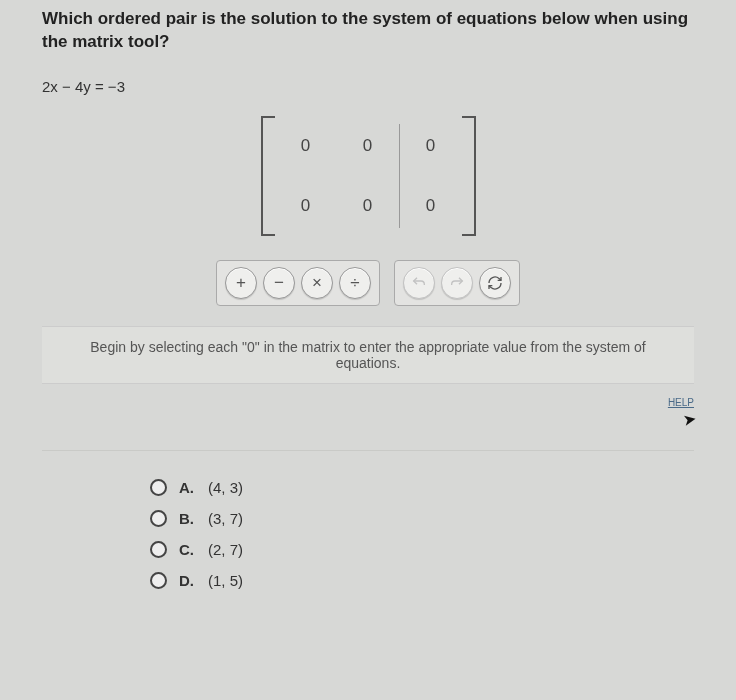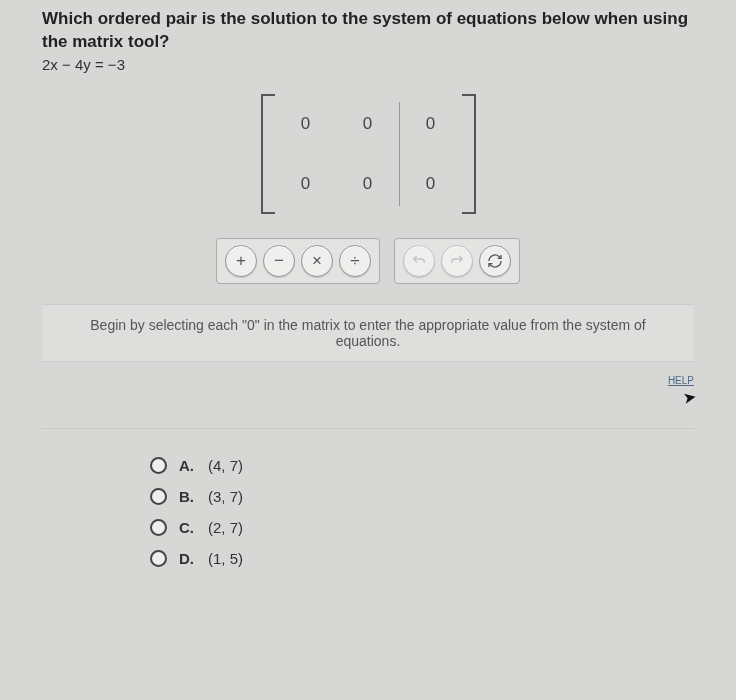--- a/index.html
+++ b/index.html
@@ -10,20 +10,21 @@
       font-family: Arial, Helvetica, sans-serif;
       padding: 8px 42px 16px 42px;
       color: #333;
       overflow: hidden;
     }
     .question {
       font-size: 17px;
       font-weight: 600;
       color: #222;
       line-height: 1.35;
+      margin-bottom: 22px;
     }
     .equations {
       font-size: 15px;
       color: #333;
       line-height: 1.5;
       margin-bottom: 18px;
     }
     .matrix-wrap { display:flex; justify-content:center; margin-bottom:24px; }
     .matrix {
       display:flex; align-items:stretch;
@@ -156,21 +157,21 @@
   <span class="help">HELP</span>
   <span class="cursor">➤</span>
 </div>
 
 <hr class="divider">
 
 <div class="choices">
   <div class="choice">
     <div class="radio"></div>
     <span class="lab">A.</span>
-    <span>(4, 7)</span>
+    <span>(4, 3)</span>
   </div>
   <div class="choice">
     <div class="radio"></div>
     <span class="lab">B.</span>
     <span>(3, 7)</span>
   </div>
   <div class="choice">
     <div class="radio"></div>
     <span class="lab">C.</span>
     <span>(2, 7)</span>

